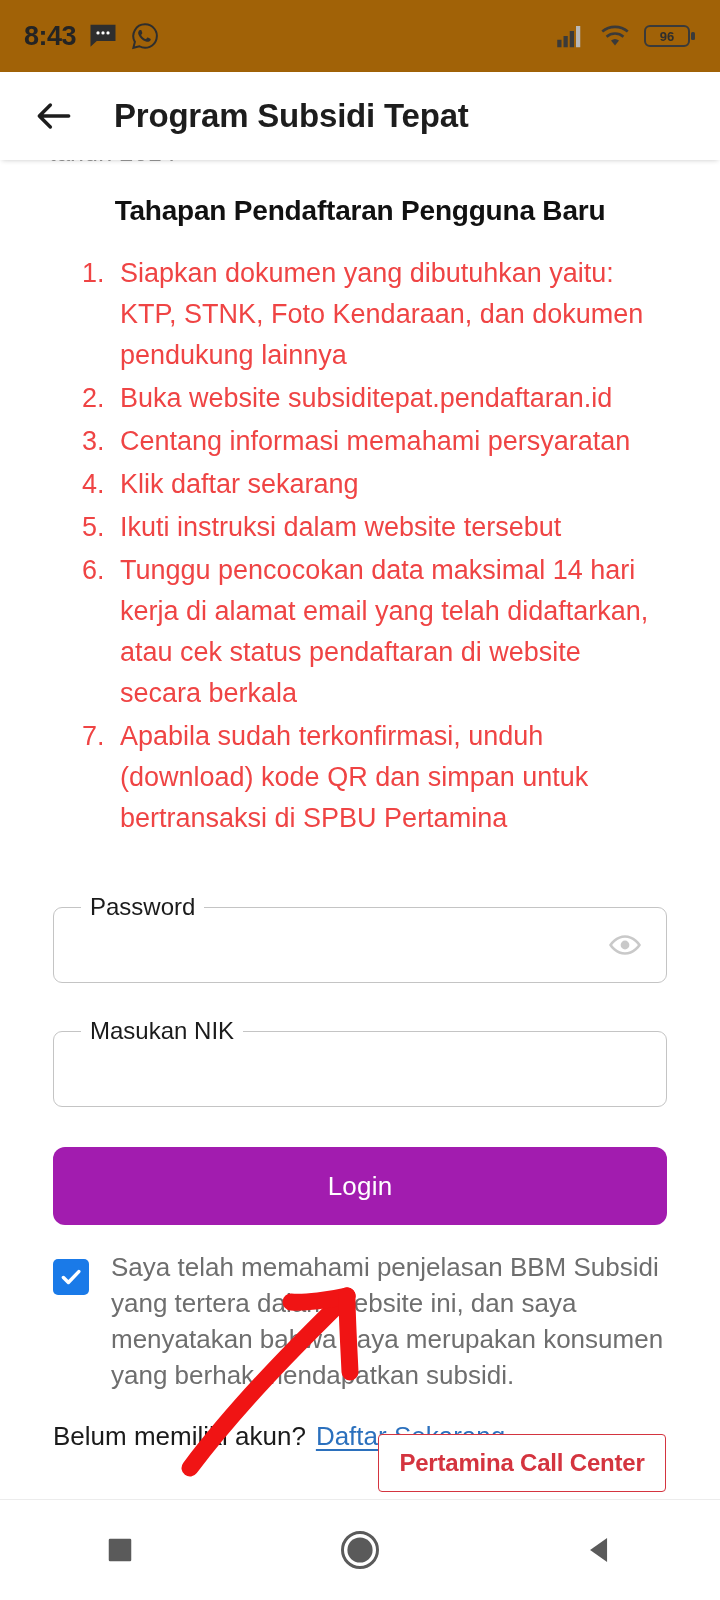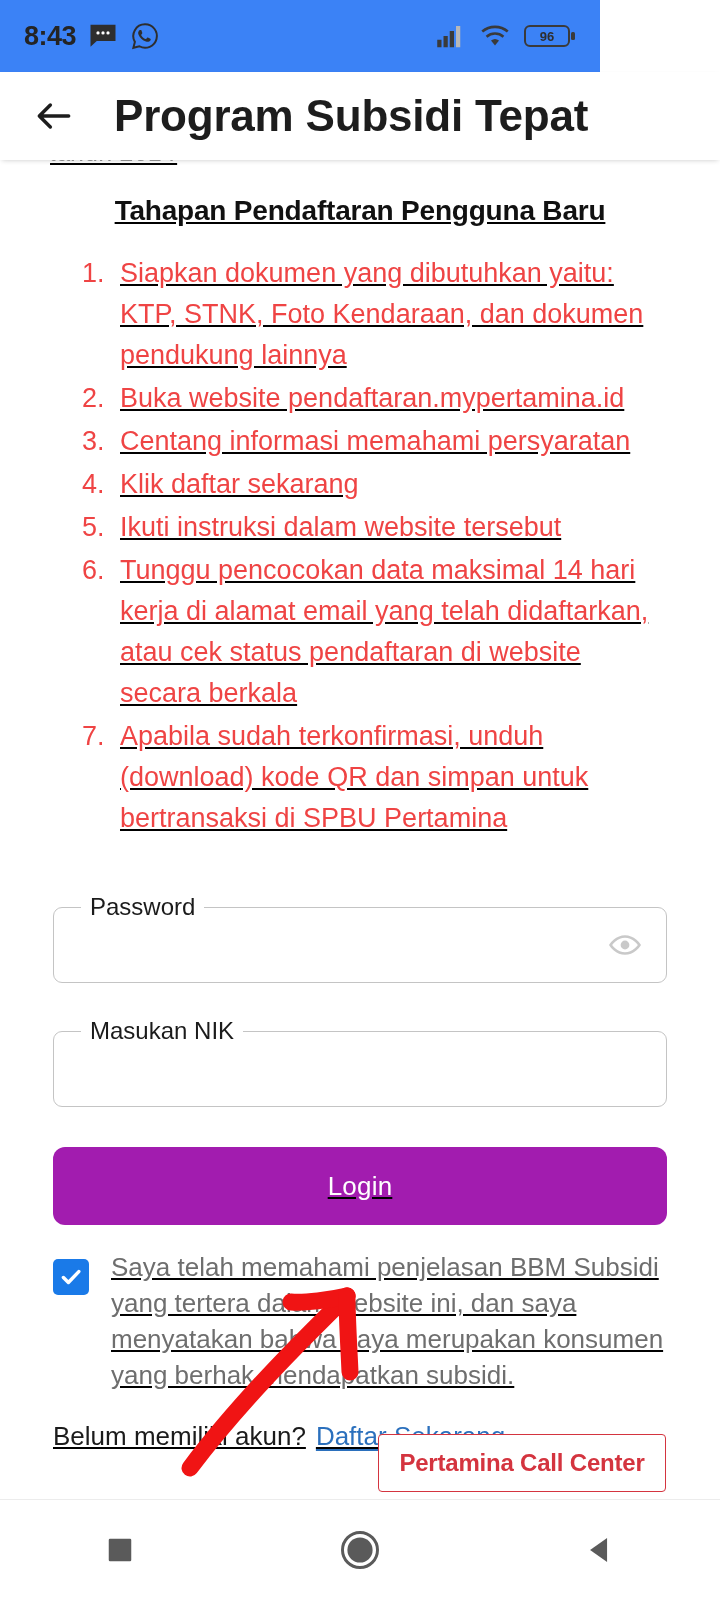--- a/index.html
+++ b/index.html
@@ -13,28 +13,28 @@
     position: relative;
     overflow: hidden;
     font-family: "Liberation Sans", sans-serif;
     -webkit-font-smoothing: antialiased;
   }
 
   
   .statusbar {
     position: absolute;
     top: 0; left: 0;
-    width: 600px;
+    width: 720px;
     height: 72px;
     display: flex;
     align-items: center;
     justify-content: space-between;
     padding: 7px 24px;
     box-sizing: border-box;
-    background: #3b82f6;
+    background: #a16207;
   }
   .sb-left { display: flex; align-items: center; gap: 12px; }
   .sb-right { display: flex; align-items: center; gap: 13px; }
   .sb-time {
     font-size: 27px;
     font-weight: bold;
     color: #242424;
     letter-spacing: -0.5px;
     line-height: 1;
   }
@@ -55,42 +55,41 @@
   .appbar-back {
     width: 64px;
     height: 64px;
     margin-left: 22px;
     display: flex;
     align-items: center;
     justify-content: center;
     cursor: pointer;
   }
   .appbar-title {
-    font-size: 44px;
+    font-size: 33px;
     font-weight: bold;
     color: #1d1d1d;
     margin-left: 28px;
     letter-spacing: -0.2px;
   }
 
   
   .content {
     position: absolute;
     top: 160px; left: 0;
     width: 720px;
     height: 1340px;
     overflow: hidden;
     background: #ffffff;
   }
   .scroll-inner {
     position: absolute;
     top: -22px;
     left: 0;
     width: 720px;
-    text-decoration: underline;
   }
 
   .clipped-line {
     font-size: 25px;
     color: #9a9a9a;
     margin: 0 0 0 50px;
     font-style: italic;
     letter-spacing: 0.2px;
   }
 
@@ -346,21 +345,21 @@
 
 <div class="content">
   <div class="scroll-inner">
 
     <p class="clipped-line">tahun 2014</p>
 
     <h2 class="section-title">Tahapan Pendaftaran Pengguna Baru</h2>
 
     <ol class="steps">
       <li>Siapkan dokumen yang dibutuhkan yaitu: KTP, STNK, Foto Kendaraan, dan dokumen pendukung lainnya</li>
-      <li>Buka website pendaftaran.mypertamina.id</li>
+      <li>Buka website subsiditepat.pendaftaran.id</li>
       <li>Centang informasi memahami persyaratan</li>
       <li>Klik daftar sekarang</li>
       <li>Ikuti instruksi dalam website tersebut</li>
       <li>Tunggu pencocokan data maksimal 14 hari kerja di alamat email yang telah didaftarkan, atau cek status pendaftaran di website secara berkala</li>
       <li>Apabila sudah terkonfirmasi, unduh (download) kode QR dan simpan untuk bertransaksi di SPBU Pertamina</li>
     </ol>
 
     <div class="field-wrap" id="pwd-wrap">
       <div class="field-box"></div>
       <span class="field-notch">Password</span>

